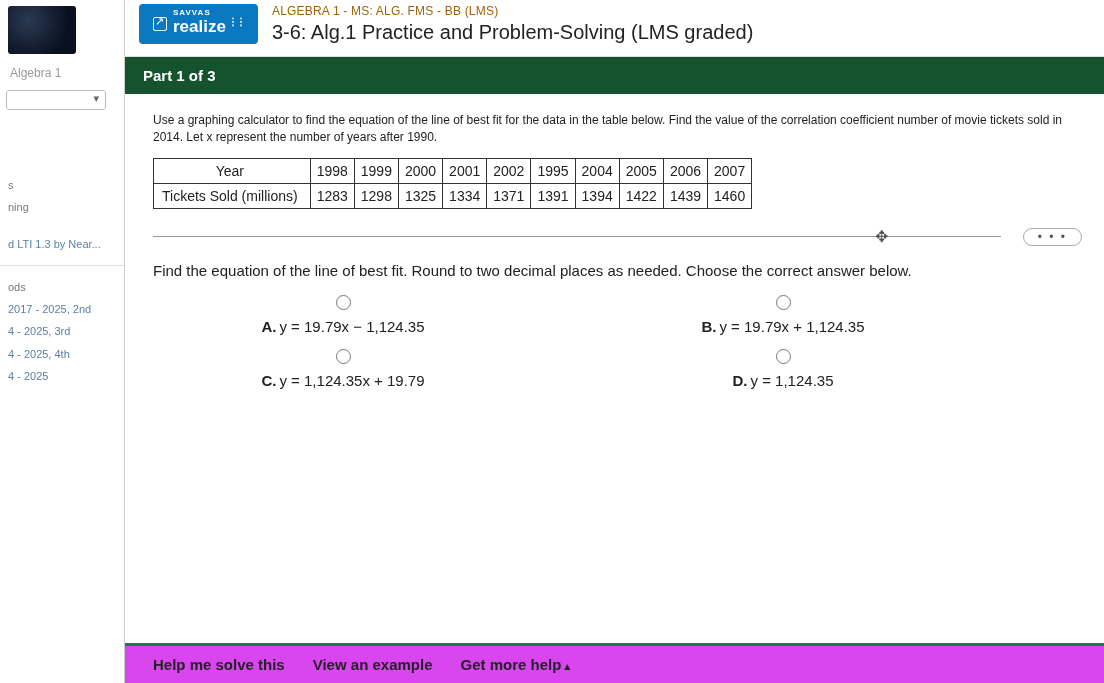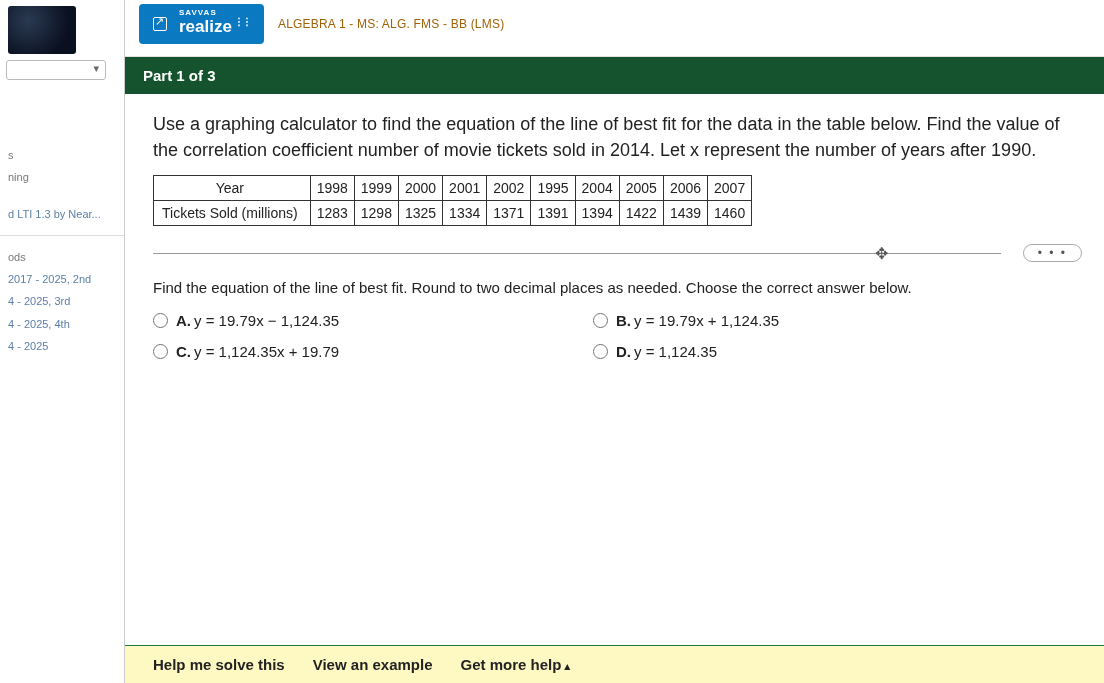--- a/index.html
+++ b/index.html
@@ -16,59 +16,60 @@
 .thumb-label { color:#999; font-size:12px; padding: 6px 10px; }
 .dropdown-tog { margin: 4px 6px; width: 100px; height: 20px; background:#fff; border:1px solid #bbb; border-radius:3px; position:relative;}
 .dropdown-tog::after { content:"▾"; position:absolute; right:6px; top:1px; color:#666; font-size:11px;}
 .sep { height:1px; background:#ddd; margin: 10px 0;}
 .side-link { padding: 4px 8px; color:#777; font-size:11px; line-height:1.3;}
 .side-link.blue { color:#5b7fa6;}
 
 .main { position:absolute; left:125px; top:0; right:0; bottom:0; background:#fff; }
 
 .header-row { display:flex; align-items:center; padding: 4px 14px 12px 14px; gap:14px; border-bottom:1px solid #e0e0e0;}
-.realize-btn { background:#0b78c2; color:#fff; padding:7px 14px 8px 14px; border-radius:4px; display:flex; align-items:center; gap:12px; font-size:14px;}
+.realize-btn { background:#0b78c2; color:#fff; padding:7px 14px 8px 14px; border-radius:4px; display:flex; align-items:center; gap:6px; font-size:14px;}
 .realize-btn .ext { width:14px; height:14px; border:1.5px solid #fff; border-radius:2px; position:relative;}
 .realize-btn .ext::after{content:"↗"; position:absolute; top:-3px; left:1px; font-size:11px;}
 .realize-brand { font-family: Georgia, serif; font-size:17px; font-weight:bold;}
 .realize-brand .sav { font-size:8px; letter-spacing:1px; display:block; line-height:0.6; font-family: Arial; font-weight:bold;}
 .realize-brand .dots::after{ content:"⋮⋮"; font-size:10px; letter-spacing:-2px; vertical-align: super; margin-left:2px;}
 .header-texts .crumb { font-size:12px; color:#a16207; letter-spacing:0.2px;}
 .header-texts .title { font-size:20px; color:#222; font-weight:400; margin-top:3px;}
 
 .part-bar { background:#14532d; color:#fff; padding:10px 18px; font-size:15px; font-weight:bold;}
 
 .content { padding: 18px 22px 10px 28px; color:#222;}
-.instr { font-size:18px; line-height:1.4; margin-bottom:12px;}
+.instr { font-size:12px; line-height:1.4; margin-bottom:12px;}
 
 table.data { border-collapse: collapse; font-size:14px; margin-bottom:18px;}
 table.data td, table.data th { border:1px solid #333; padding:4px 6px; text-align:right; font-weight:normal;}
 table.data th { text-align:center; padding:4px 12px 4px 8px;}
 
 .divider-row { display:flex; align-items:center; gap:0; margin: 6px 0 16px 0;}
 .divider-row hr { flex:1; border:none; border-top:1px solid #999;}
 .move-icon { width:22px; text-align:center; color:#555; font-size:16px; cursor:move; position:relative; left:-130px;}
 .pill { border:1px solid #aaa; border-radius:12px; padding:1px 14px; font-size:12px; color:#555; letter-spacing:2px; margin-left:auto;}
 
 .question { font-size:15px; margin: 14px 0 16px 0;}
 .choices { display:grid; grid-template-columns: 1fr 1fr; column-gap:60px; row-gap:14px; font-size:15px; max-width:820px;}
-.choice { display:flex; align-items:center; gap:8px;}
+.choice { display:flex; align-items:center; gap:8px;flex-direction:column;}
 .choice input[type=radio]{ width:15px; height:15px;}
 .choice .lbl-letter { font-weight:bold; margin-right:3px;}
 
-.bottom-bar { position:absolute; left:0; right:0; bottom:0; padding: 10px 22px 10px 28px; display:flex; align-items:center; gap:28px; background:#fef9c3; border-top:1px solid #15803d;}
+.bottom-bar { position:absolute; left:0; right:0; bottom:0; padding: 10px 22px 10px 28px; display:flex; align-items:center; gap:28px; background:#d946ef; border-top:3px solid #15803d;}
 .bottom-link { font-size:15px; color:#222; font-weight:bold; cursor:pointer;}
 .bottom-link .caret::after{ content:" ▴"; font-size:11px;}
 .clear-btn { margin-left:auto; border:1.5px solid #333; border-radius:22px; padding:8px 22px; font-size:15px; background:#fff; cursor:pointer;}
 </style>
 </head>
 <body>
 
 <div class="left-col">
   <div class="thumb"></div>
+  <div class="thumb-label">Algebra 1</div>
   <div class="dropdown-tog"></div>
   <div style="height:60px"></div>
   <div class="side-link">s</div>
   <div class="side-link">ning</div>
   <div style="height:14px"></div>
   <div class="side-link blue">d LTI 1.3 by Near...</div>
   <div class="sep"></div>
   <div class="side-link">ods</div>
   <div class="side-link blue">2017 - 2025, 2nd</div>
   <div class="side-link blue">4 - 2025, 3rd</div>
@@ -81,20 +82,21 @@
   <div class="header-row">
     <div class="realize-btn">
       <span class="ext"></span>
       <span class="realize-brand">
         <span class="sav">SAVVAS</span>
         <span>realize</span><span class="dots"></span>
       </span>
     </div>
     <div class="header-texts">
       <div class="crumb">ALGEBRA 1 - MS: ALG. FMS - BB (LMS)</div>
+      <div class="title">3-6: Alg.1 Practice and Problem-Solving (LMS graded)</div>
     </div>
   </div>
 
   <div class="part-bar">Part 1 of 3</div>
 
   <div class="content">
     <div class="instr">Use a graphing calculator to find the equation of the line of best fit for the data in the table below. Find the value of the correlation coefficient number of movie tickets sold in 2014. Let x represent the number of years after 1990.</div>
 
     <table class="data">
       <tbody>

